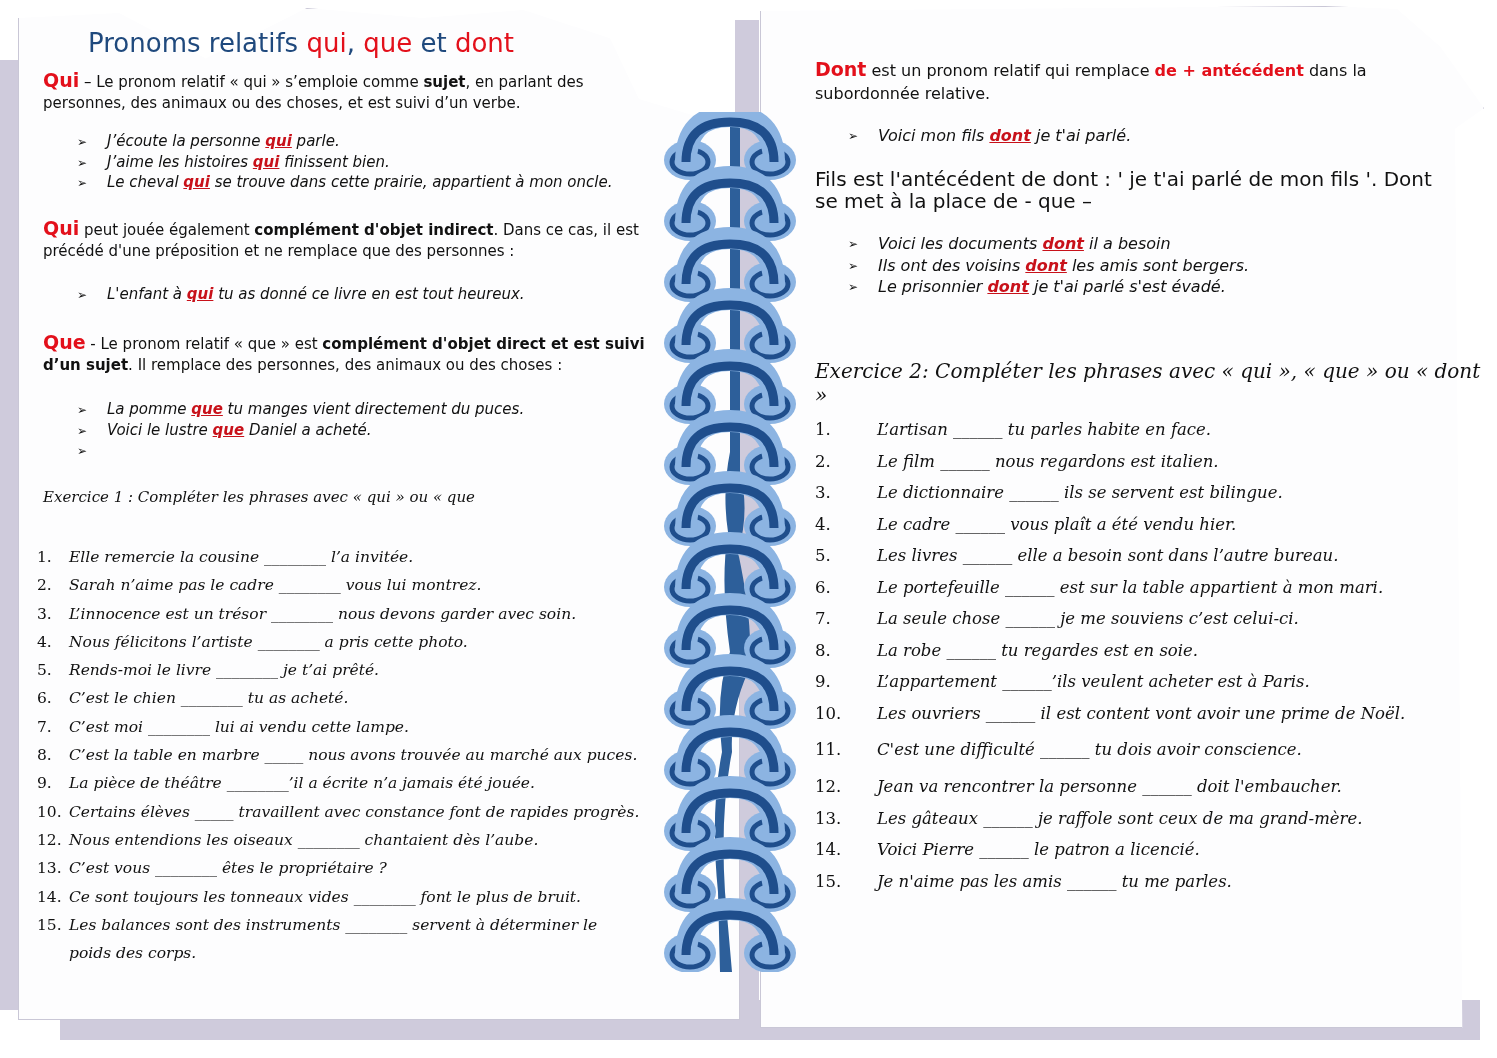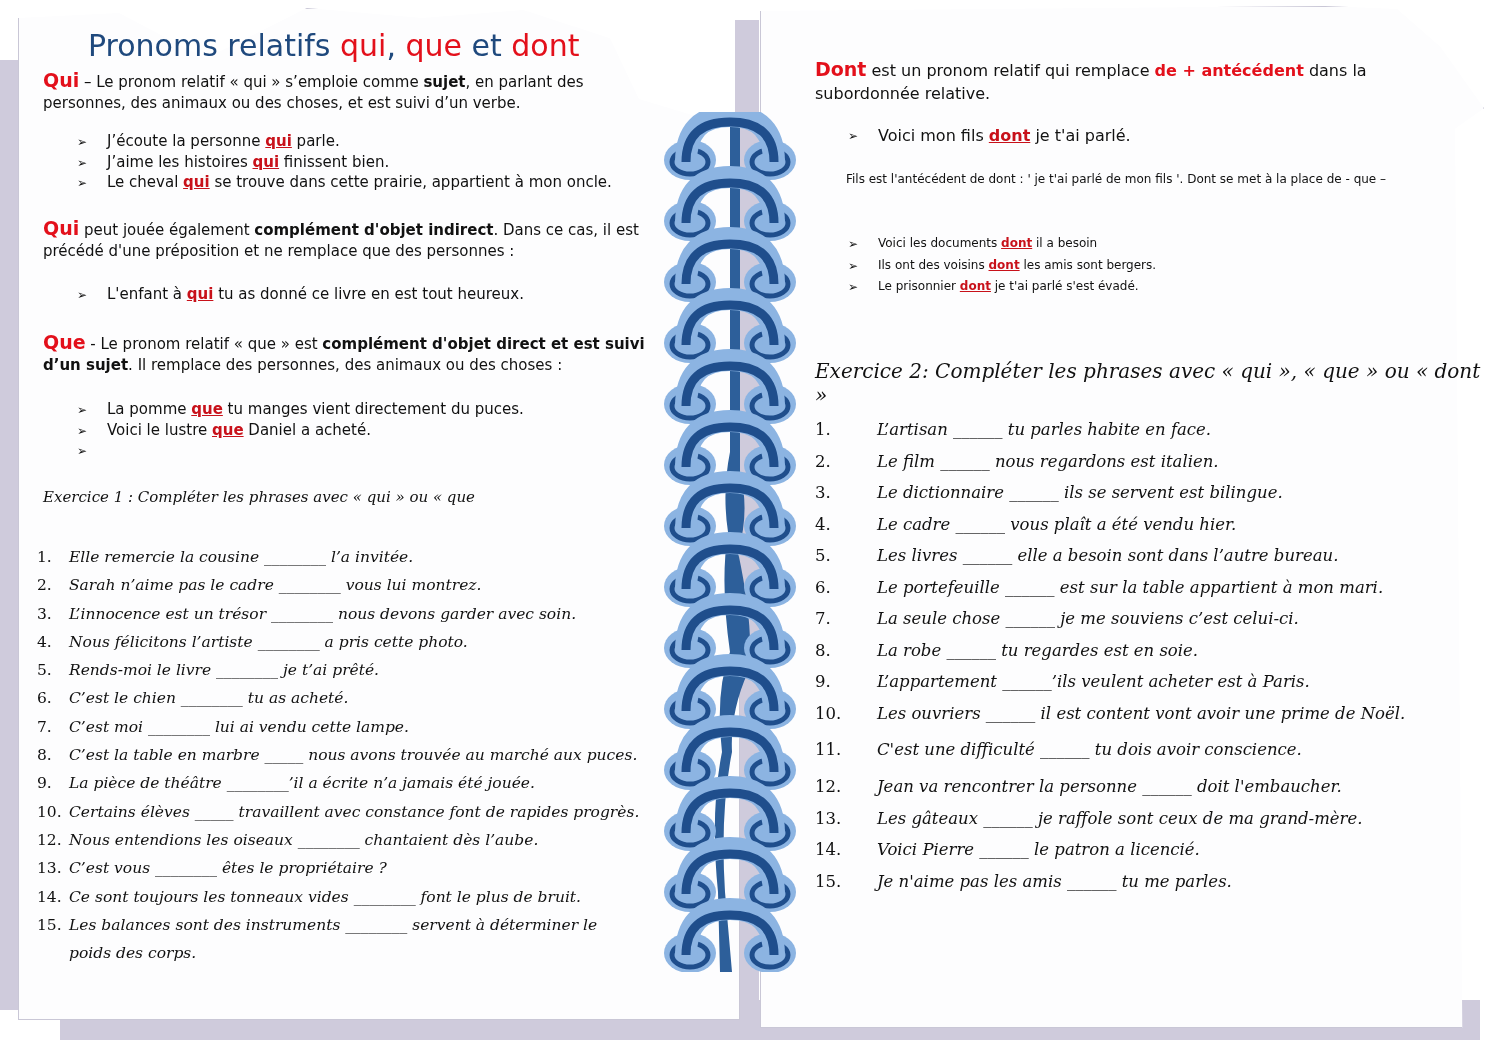--- a/index.html
+++ b/index.html
@@ -13,28 +13,28 @@
   .paper {
     position:absolute; background:#fdfdfe;
     border:1px solid #c9c7d6;
   }
   #paper-left { left:18px; top:8px; width:720px; height:1010px;
     clip-path: polygon(0 1%, 14% 0.5%, 26% 5%, 40% 0%, 56% 1%, 70% 0.2%, 82% 3%, 86% 9%, 100% 12%, 100% 100%, 0 100%); }
   #paper-right { left:760px; top:6px; width:722px; height:1020px;
     clip-path: polygon(0 0.5%, 78% 0%, 88% 0.3%, 94% 4%, 100% 10%, 96% 12%, 97% 100%, 0 100%); }
 
   .abs { position:absolute; }
-  .title { left:88px; top:28px; font-size:30px; color:#1f497d; white-space:nowrap; }
+  .title { left:88px; top:28px; font-size:26px; color:#1f497d; white-space:nowrap; }
   .red { color:#e3101b; }
   .lead { color:#e3101b; font-weight:bold; font-size:19px; }
   .para { font-size:15px; line-height:21px; width:610px; }
   .kw { color:#c8111a; font-weight:bold; text-decoration:underline; }
   .b { font-weight:bold; }
   .bullets { list-style:none; margin:0; padding:0; font-size:15px; line-height:20.5px; }
-  .bullets li { position:relative; padding-left:30px; white-space:nowrap; }
+  .bullets li { position:relative; padding-left:30px; white-space:nowrap;font-style:italic; }
   .bullets li::before { content:"\27A2"; position:absolute; left:0; font-size:12px; top:1px; }
   .exo { font-family:"DejaVu Serif", serif; font-style:italic; font-size:15px; }
   .ex-list { list-style:none; margin:0; padding:0; font-family:"DejaVu Serif", serif; font-style:italic; font-size:15.5px; }
   .ex-list li { white-space:nowrap; }
   .num { display:inline-block; font-style:normal; }
 
   #spiral { position:absolute; left:660px; top:112px; width:150px; height:860px; }
 </style>
 </head>
 <body>
@@ -127,23 +127,23 @@
 </svg>
 
 <div class="abs para" style="left:815px;top:58px;width:640px;font-size:16px;line-height:23px;">
   <span class="lead">Dont</span><span> est un pronom relatif qui remplace </span><span class="b red">de + antécédent</span><span> dans la subordonnée relative.</span>
 </div>
 
 <ul class="abs bullets" style="left:848px;top:125px;font-size:16px;line-height:21.5px;">
   <li><span>Voici mon fils </span><span class="kw">dont</span><span> je t'ai parlé.</span></li>
 </ul>
 
-<div class="abs para" style="left:796px;top:168px;width:640px;font-size:12px;line-height:22px;text-align:center;">Fils est l'antécédent de dont : ' je t'ai parlé de mon fils '.  Dont se met à la place de - que –</div>
+<div class="abs para" style="left:815px;top:168px;width:640px;font-size:20px;line-height:22px;">Fils est l'antécédent de dont : ' je t'ai parlé de mon fils '.  Dont se met à la place de - que –</div>
 
-<ul class="abs bullets" style="left:848px;top:233px;font-size:12px;line-height:21.5px;">
+<ul class="abs bullets" style="left:848px;top:233px;font-size:16px;line-height:21.5px;">
   <li><span>Voici les documents </span><span class="kw">dont</span><span> il a besoin</span></li>
   <li><span>Ils ont des voisins </span><span class="kw">dont</span><span> les amis sont bergers.</span></li>
   <li><span>Le prisonnier </span><span class="kw">dont</span><span> je t'ai parlé s'est évadé.</span></li>
 </ul>
 
 <div class="abs exo" style="left:815px;top:359px;font-size:20px;">Exercice 2: Compléter les phrases avec « qui », « que » ou « dont »</div>
 
 <ul class="abs ex-list" style="left:815px;top:420px;font-size:16.5px;">
   <li style="height:31.5px"><span class="num" style="width:62px">1.</span><span>L’artisan ______ tu parles habite en face.</span></li>
   <li style="height:31.5px"><span class="num" style="width:62px">2.</span><span>Le film ______ nous regardons est italien.</span></li>

